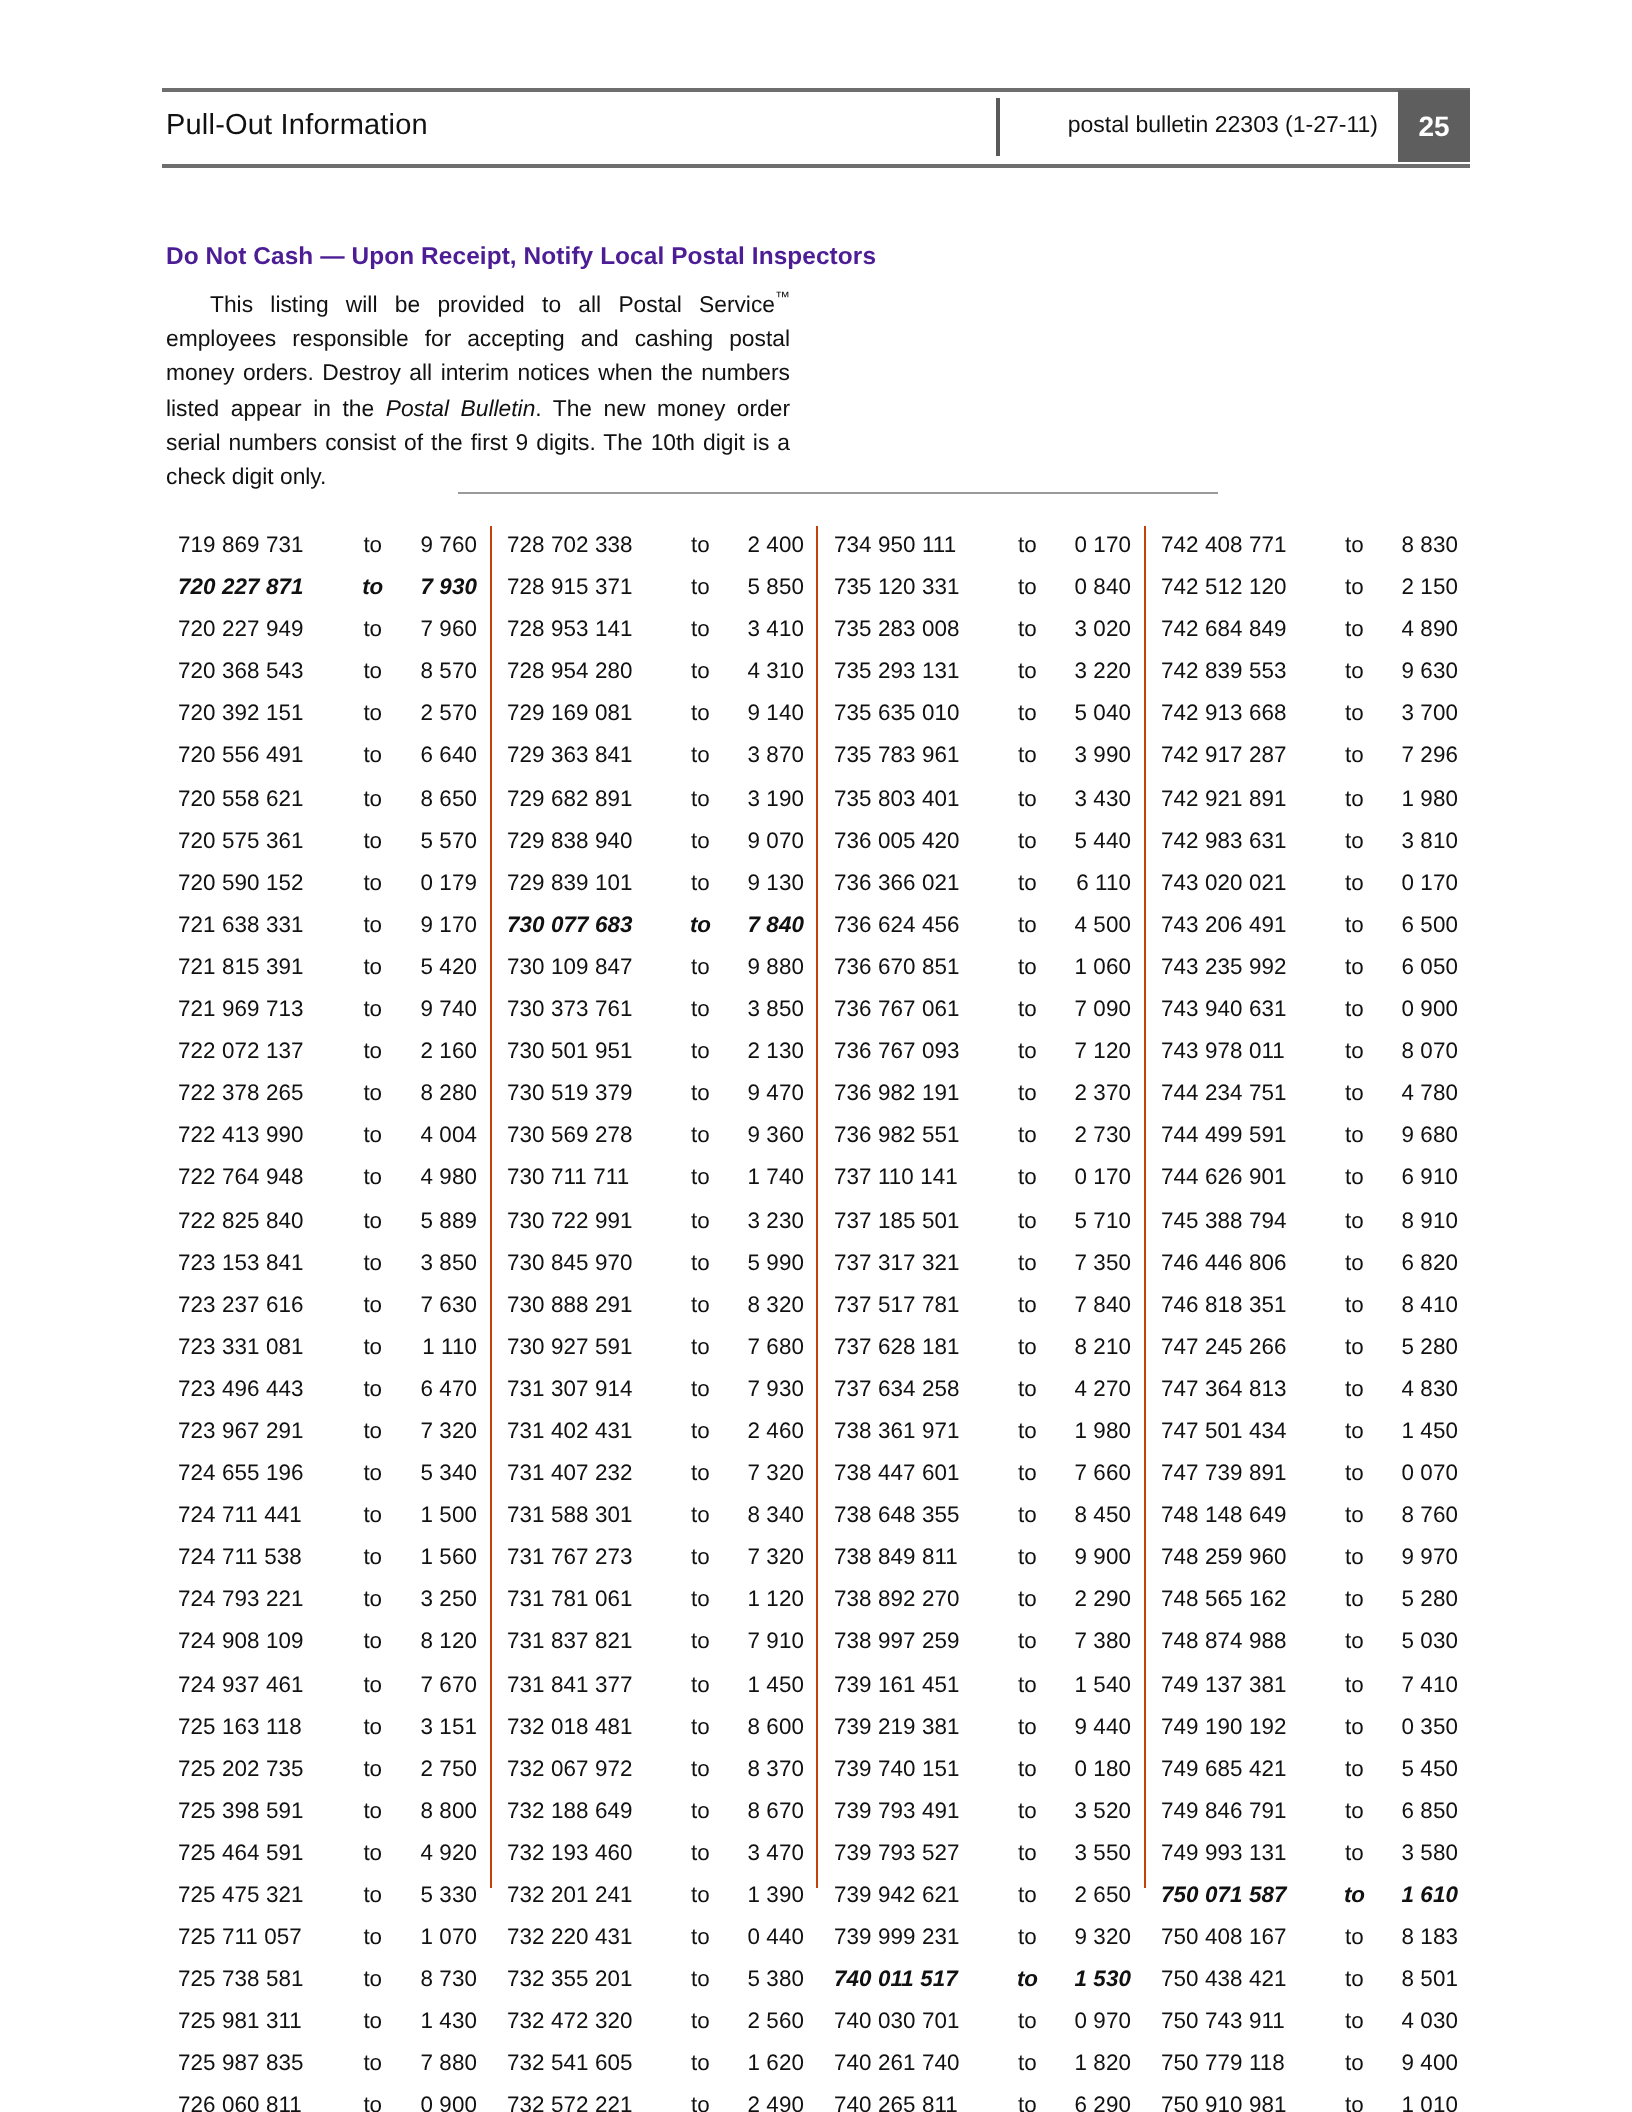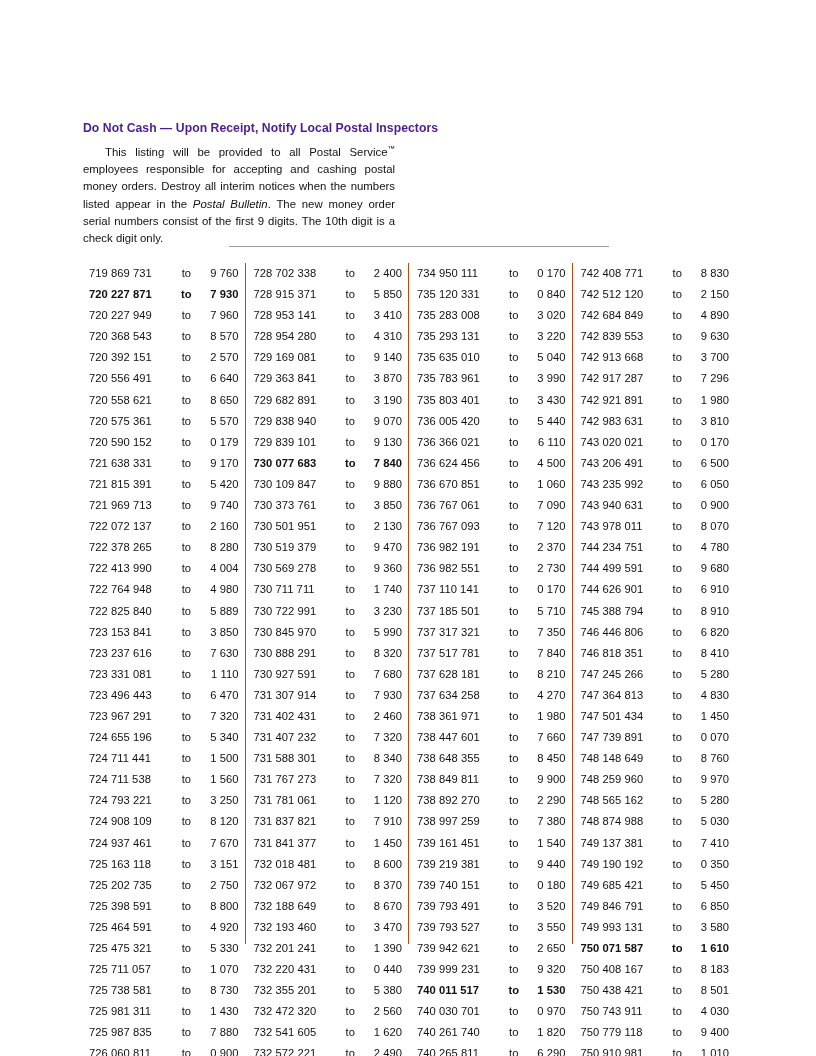--- a/index.html
+++ b/index.html
@@ -161,41 +161,49 @@
   }
   .row {
     display: flex;
     align-items: baseline;
     height: 21.1px;
     font-size: 11.2px;
     line-height: 21.1px;
     color: #111;
     white-space: nowrap;
   }
-  .row.bold { font-weight: bold; }
+  .row.bold { font-weight: bold; font-style: italic; }
   .cell-serial {
     width: 86px;
     text-align: left;
     letter-spacing: 0.05px;
   }
   .cell-to {
     width: 26px;
     text-align: center;
   }
   .cell-check {
     width: 40px;
     text-align: right;
     letter-spacing: 0.05px;
   }
 </style>
 </head>
 <body>
 
 <div class="page">
 
+  <div class="header">
+    <div class="header-rule-top"></div>
+    <div class="header-title">Pull-Out Information</div>
+    <div class="header-divider"></div>
+    <div class="header-bulletin">postal bulletin 22303 (1-27-11)</div>
+    <div class="page-badge">25</div>
+    <div class="header-rule-bottom"></div>
+  </div>
 
   <div class="doc-subtitle">Do Not Cash — Upon Receipt, Notify Local Postal Inspectors</div>
 
   <div class="intro">
     <div class="intro-col">
       <p>This listing will be provided to all Postal Service<span class="tm">™</span> employees responsible for accepting and cashing postal money orders. Destroy all interim notices when the numbers listed appear in the <i>Postal Bulletin</i>. The new money order serial numbers consist of the first 9 digits. The 10th digit is a check digit only.</p>
     </div>
   </div>
 
   <div class="rule-mid"></div>

